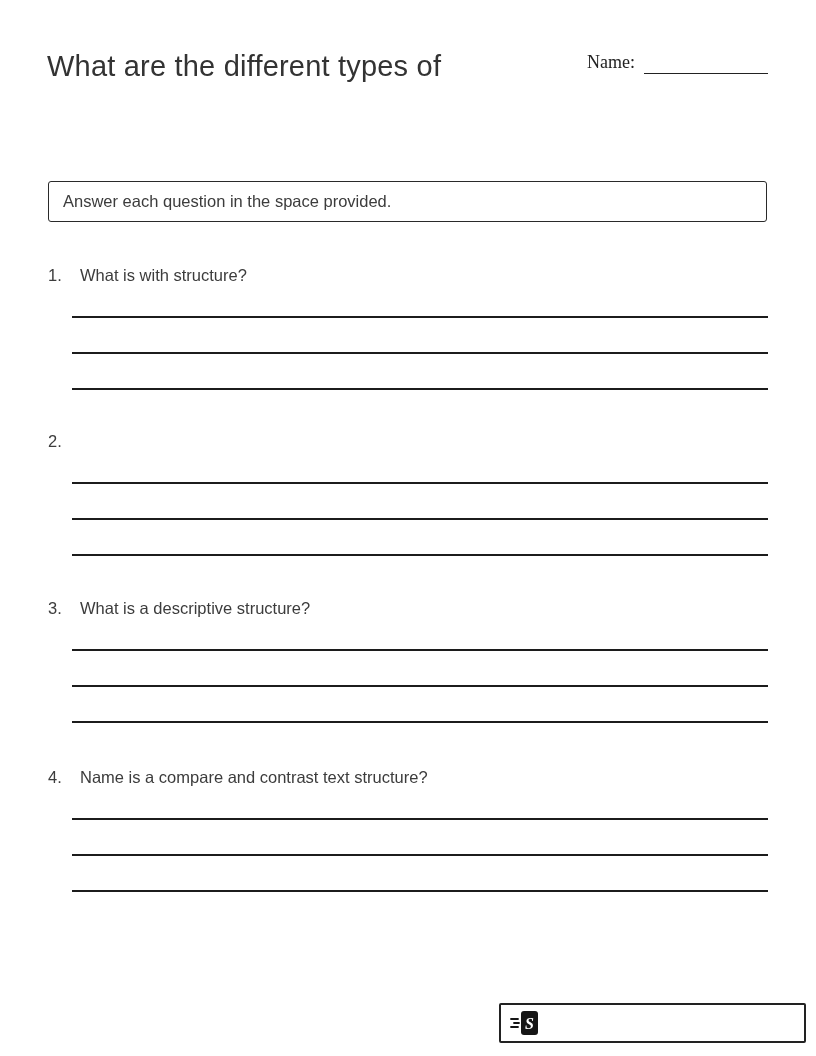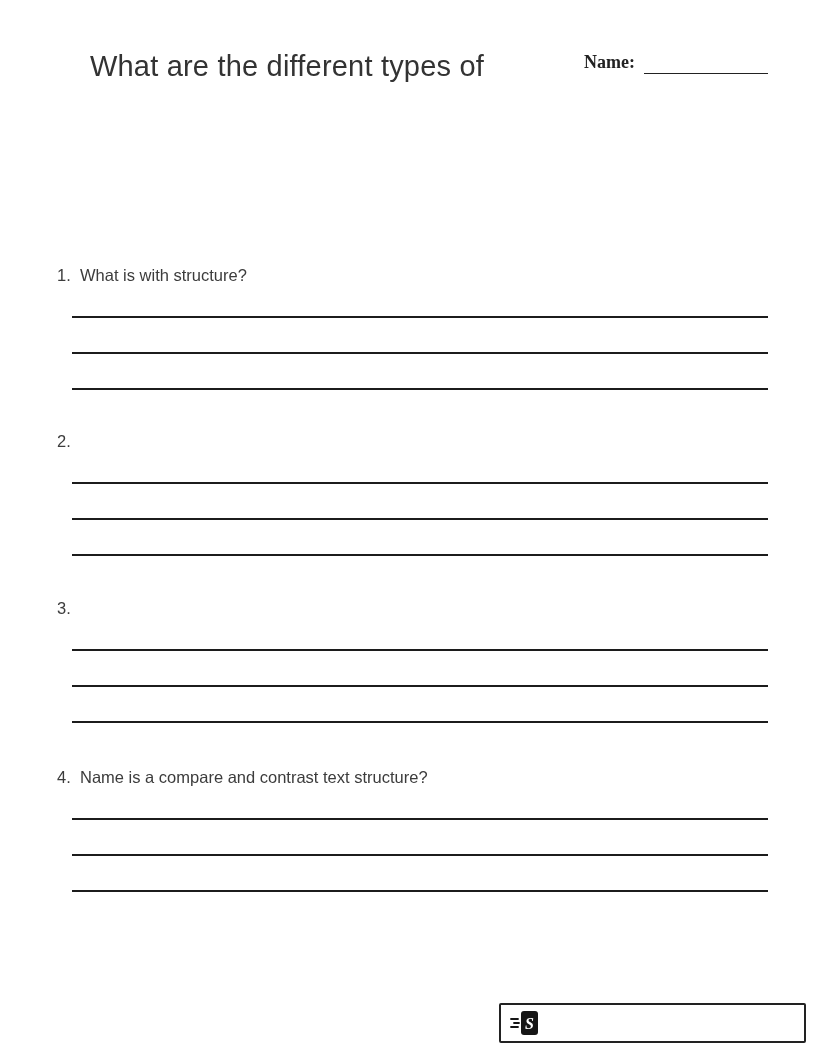--- a/index.html
+++ b/index.html
@@ -6,21 +6,20 @@
   html, body { background: #e8e8e8; }
   body { font-family: "Liberation Sans", "DejaVu Sans", sans-serif; }
 
   .page {
     position: relative;
     width: 816px;
     height: 1056px;
     margin: 0 auto;
     background: #ffffff;
     overflow: hidden;
-    text-align: center;
   }
 
   
   .title {
     position: absolute;
     left: 47px;
     top: 46px;
     width: 480px;
     font-size: 29px;
     line-height: 40px;
@@ -28,21 +27,20 @@
     color: #333333;
     letter-spacing: 0.2px;
   }
 
   
   .fields {
     position: absolute;
     left: 560px;
     top: 50px;
     width: 208px;
-    font-weight: bold;
   }
   .field-row {
     display: flex;
     justify-content: flex-end;
     align-items: baseline;
     margin-bottom: 15px;
     height: 24px;
   }
   .field-label {
     font-family: "Liberation Serif", "DejaVu Serif", serif;
@@ -124,20 +122,23 @@
     <div>What are the different types of</div>
   </div>
 
   <div class="fields">
     <div class="field-row">
       <span class="field-label">Name:</span>
       <span class="field-blank"></span>
     </div>
   </div>
 
+  <div class="instruction-box">
+    <span>Answer each question in the space provided.</span>
+  </div>
 
   <div class="question" style="top:265px">
     <div class="q-row">
       <span class="q-number">1.</span>
       <span class="q-text">What is with structure?</span>
     </div>
     <div class="q-lines">
       <div class="answer-line first"></div>
       <div class="answer-line"></div>
       <div class="answer-line"></div>
@@ -151,20 +152,21 @@
     <div class="q-lines">
       <div class="answer-line first"></div>
       <div class="answer-line"></div>
       <div class="answer-line"></div>
     </div>
   </div>
 
   <div class="question" style="top:598px">
     <div class="q-row">
       <span class="q-number">3.</span>
+      <span class="q-text">What is a descriptive structure?</span>
     </div>
     <div class="q-lines">
       <div class="answer-line first"></div>
       <div class="answer-line"></div>
       <div class="answer-line"></div>
     </div>
   </div>
 
   <div class="question" style="top:767px">
     <div class="q-row">

